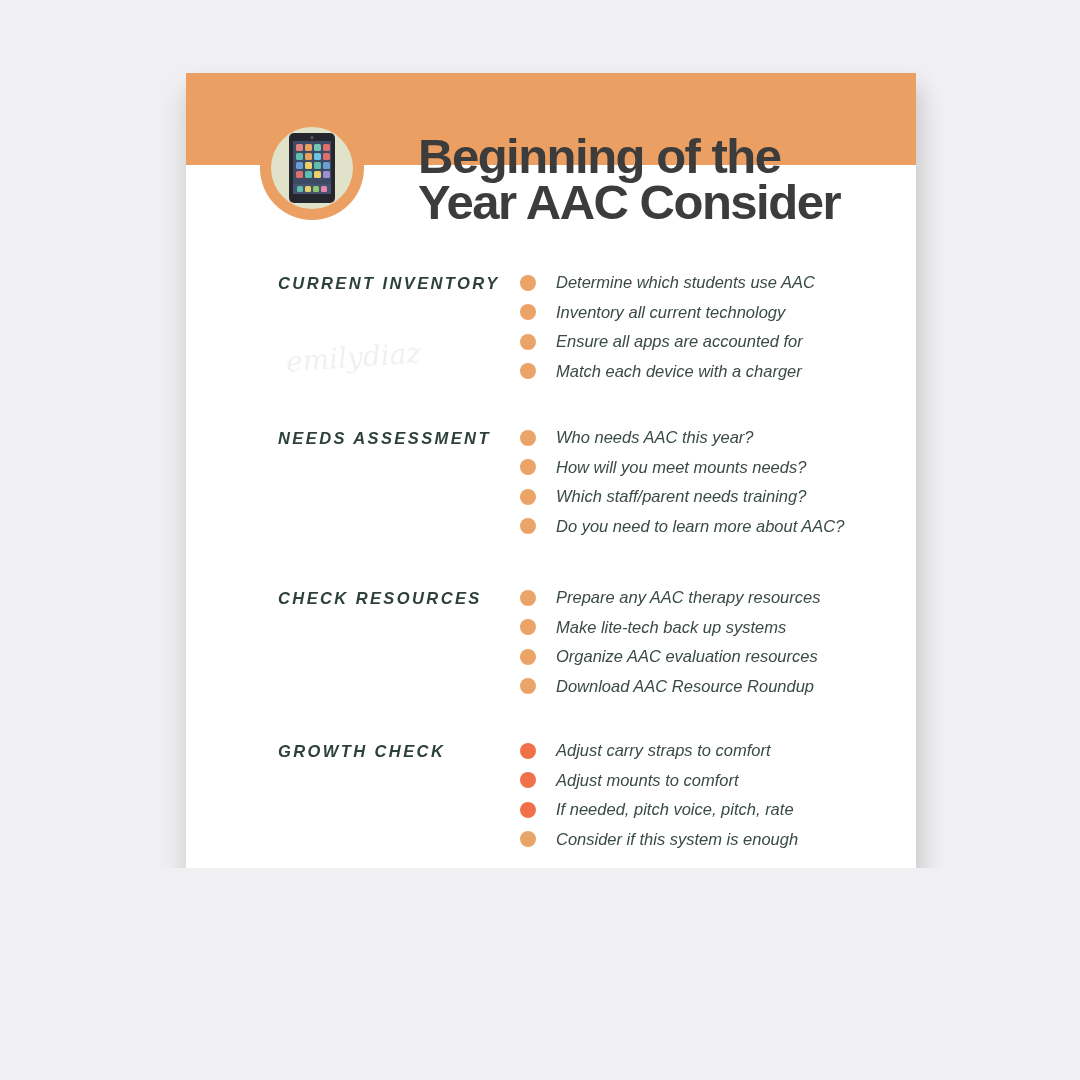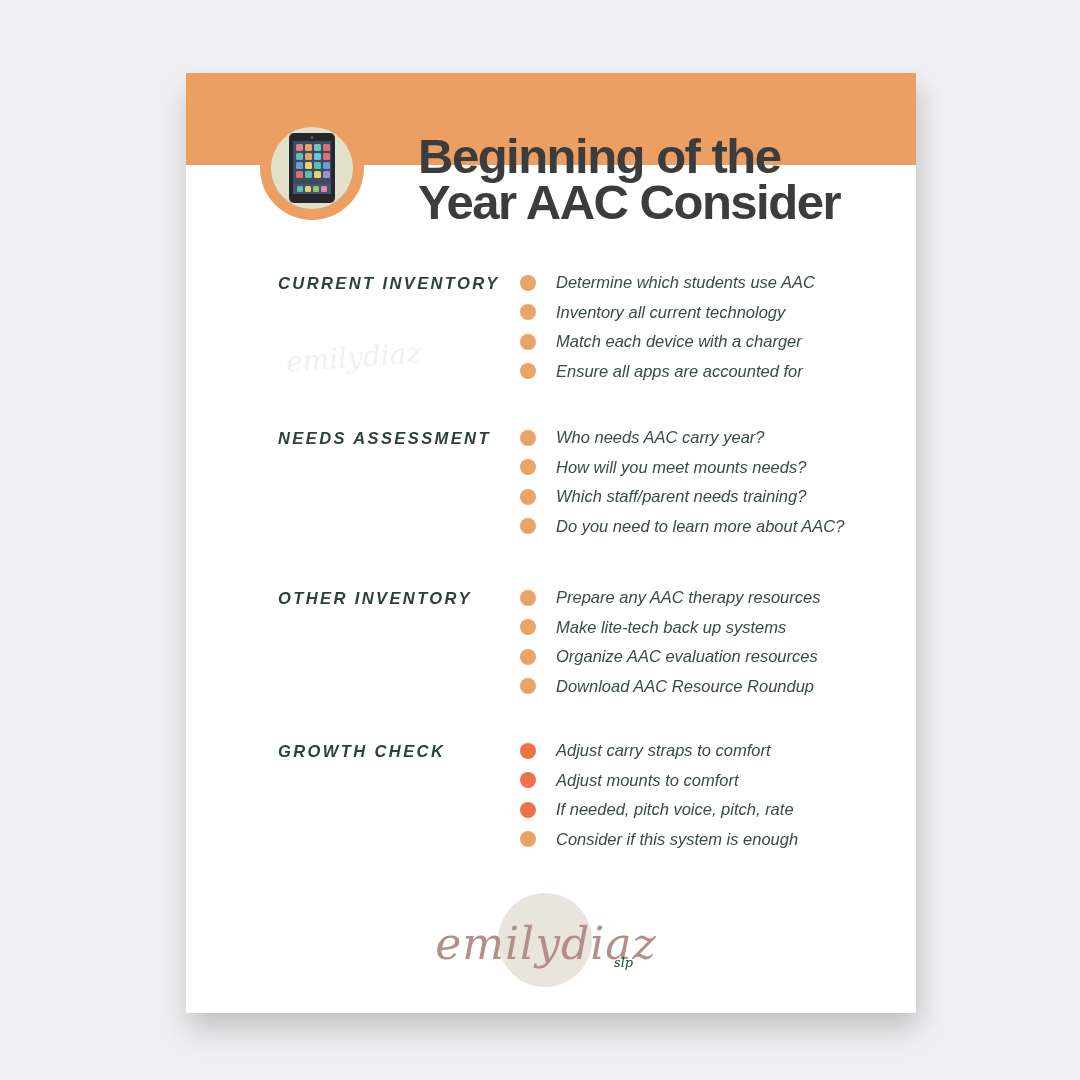--- a/index.html
+++ b/index.html
@@ -1,16 +1,16 @@
 <!DOCTYPE html>
 <html><head>
 <meta charset="utf-8">
 <style>
   html,body{margin:0;padding:0;background:#f0eff1;font-family:"Liberation Sans",sans-serif;}
-  .canvas{position:relative;width:1080px;height:1080px;background:#f0eff1;overflow:hidden;}
+  .canvas{position:relative;width:1080px;height:868px;background:#f0eff1;overflow:hidden;}
 
   .page{position:absolute;left:186px;top:73px;width:730px;height:940px;background:#ffffff;
         box-shadow:0 18px 28px rgba(0,0,0,.14), 8px 10px 20px rgba(0,0,0,.06);}
 
   .band{position:absolute;top:0;left:0;right:0;height:92px;background:#ec9f63;}
 
   .logo-circle{position:absolute;left:74px;top:43px;width:104px;height:104px;border-radius:50%;
                background:#ec9f63;display:flex;align-items:center;justify-content:center;}
   .logo-inner{width:82px;height:82px;border-radius:50%;background:#e0e2ca;
               display:flex;align-items:center;justify-content:center;}
@@ -100,53 +100,53 @@
           <div class="item-row">
             <span class="bullet" style="background: rgb(235, 164, 103);"></span>
             <span class="item-text">Determine which students use AAC</span>
           </div>
           <div class="item-row">
             <span class="bullet" style="background: rgb(235, 164, 103);"></span>
             <span class="item-text">Inventory all current technology</span>
           </div>
           <div class="item-row">
             <span class="bullet" style="background: rgb(235, 164, 103);"></span>
-            <span class="item-text">Match each device with a charger</span>
+            <span class="item-text">Ensure all apps are accounted for</span>
           </div>
           <div class="item-row">
             <span class="bullet" style="background: rgb(235, 164, 103);"></span>
-            <span class="item-text">Ensure all apps are accounted for</span>
+            <span class="item-text">Match each device with a charger</span>
           </div>
         </div>
     </div>
 
     <div class="section s2">
       <div class="sec-header">NEEDS ASSESSMENT</div>
       <div class="items">
           <div class="item-row">
             <span class="bullet" style="background: rgb(235, 164, 103);"></span>
-            <span class="item-text">Who needs AAC carry year?</span>
+            <span class="item-text">Who needs AAC this year?</span>
           </div>
           <div class="item-row">
             <span class="bullet" style="background: rgb(235, 164, 103);"></span>
             <span class="item-text">How will you meet mounts needs?</span>
           </div>
           <div class="item-row">
             <span class="bullet" style="background: rgb(235, 164, 103);"></span>
             <span class="item-text">Which staff/parent needs training?</span>
           </div>
           <div class="item-row">
             <span class="bullet" style="background: rgb(235, 164, 103);"></span>
             <span class="item-text">Do you need to learn more about AAC?</span>
           </div>
         </div>
     </div>
 
     <div class="section s3">
-      <div class="sec-header">OTHER INVENTORY</div>
+      <div class="sec-header">CHECK RESOURCES</div>
       <div class="items">
           <div class="item-row">
             <span class="bullet" style="background: rgb(235, 164, 103);"></span>
             <span class="item-text">Prepare any AAC therapy resources</span>
           </div>
           <div class="item-row">
             <span class="bullet" style="background: rgb(235, 164, 103);"></span>
             <span class="item-text">Make lite-tech back up systems</span>
           </div>
           <div class="item-row">

